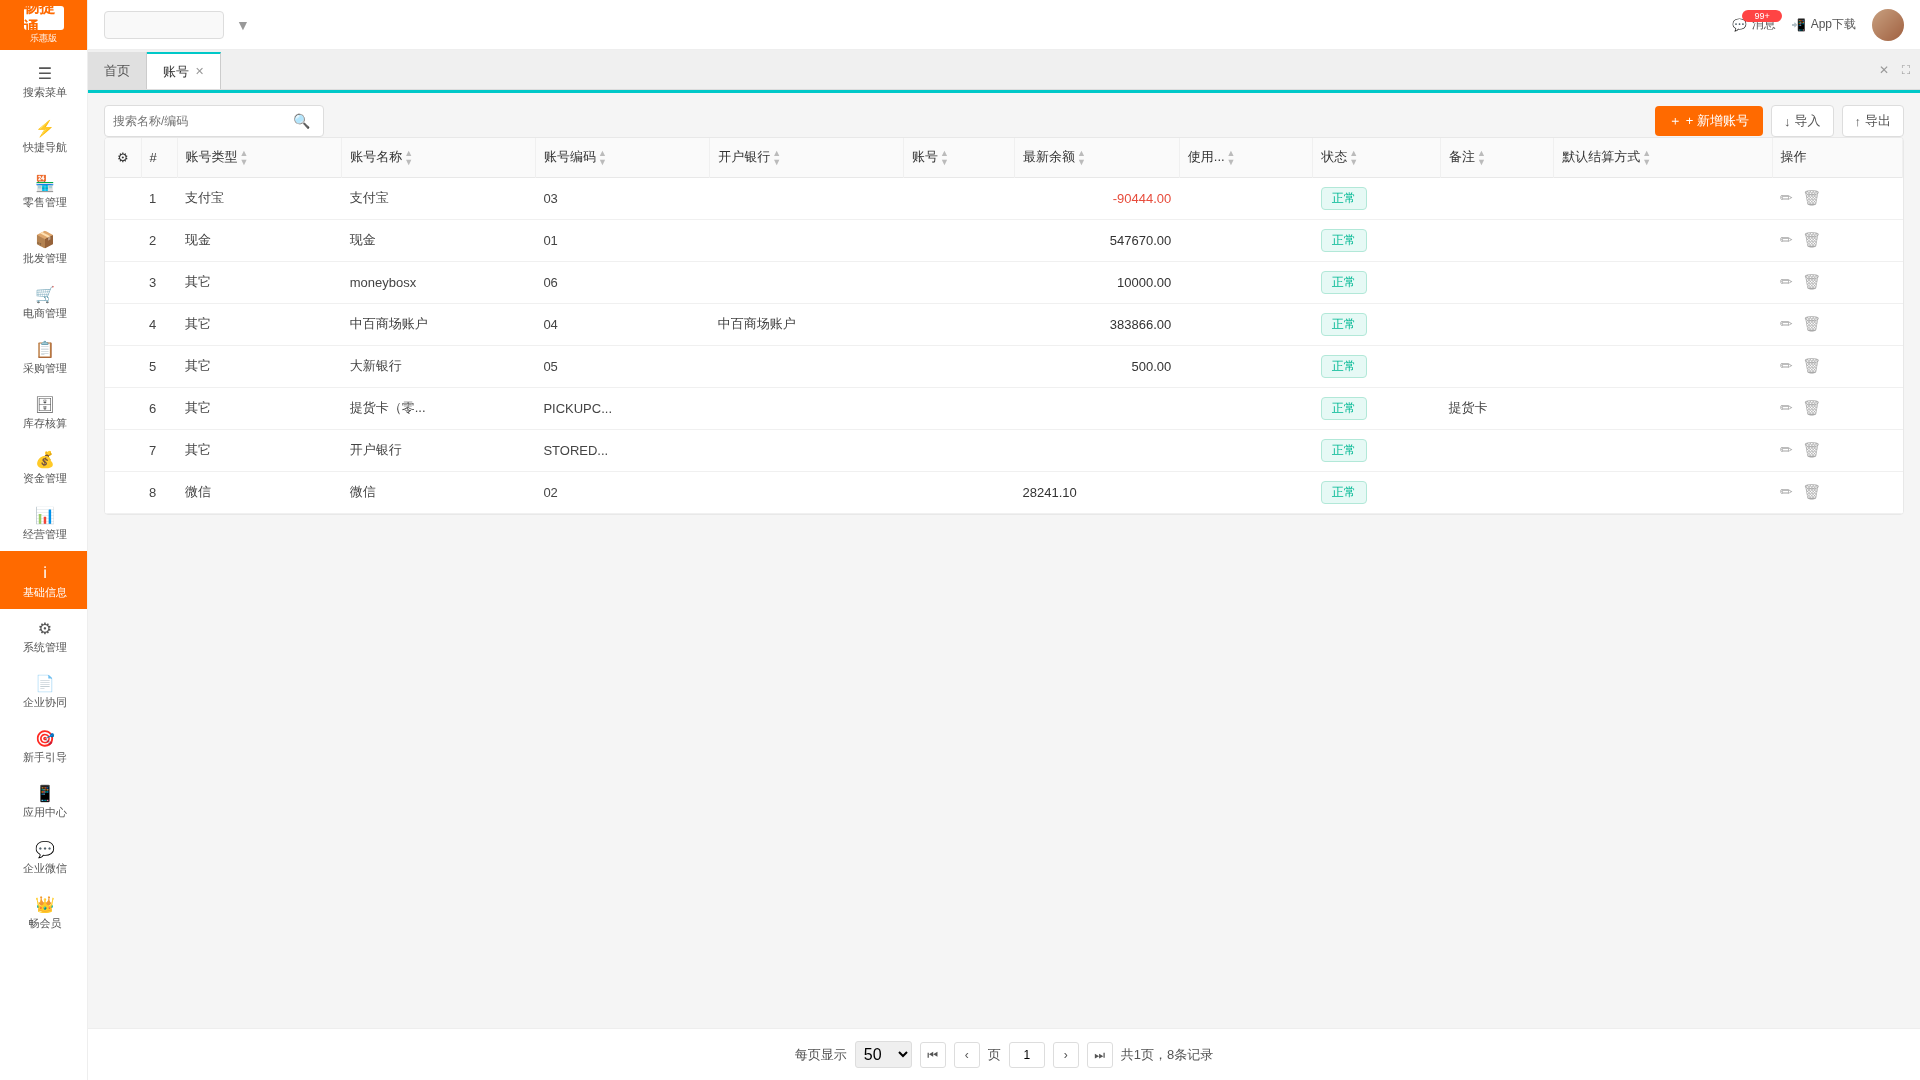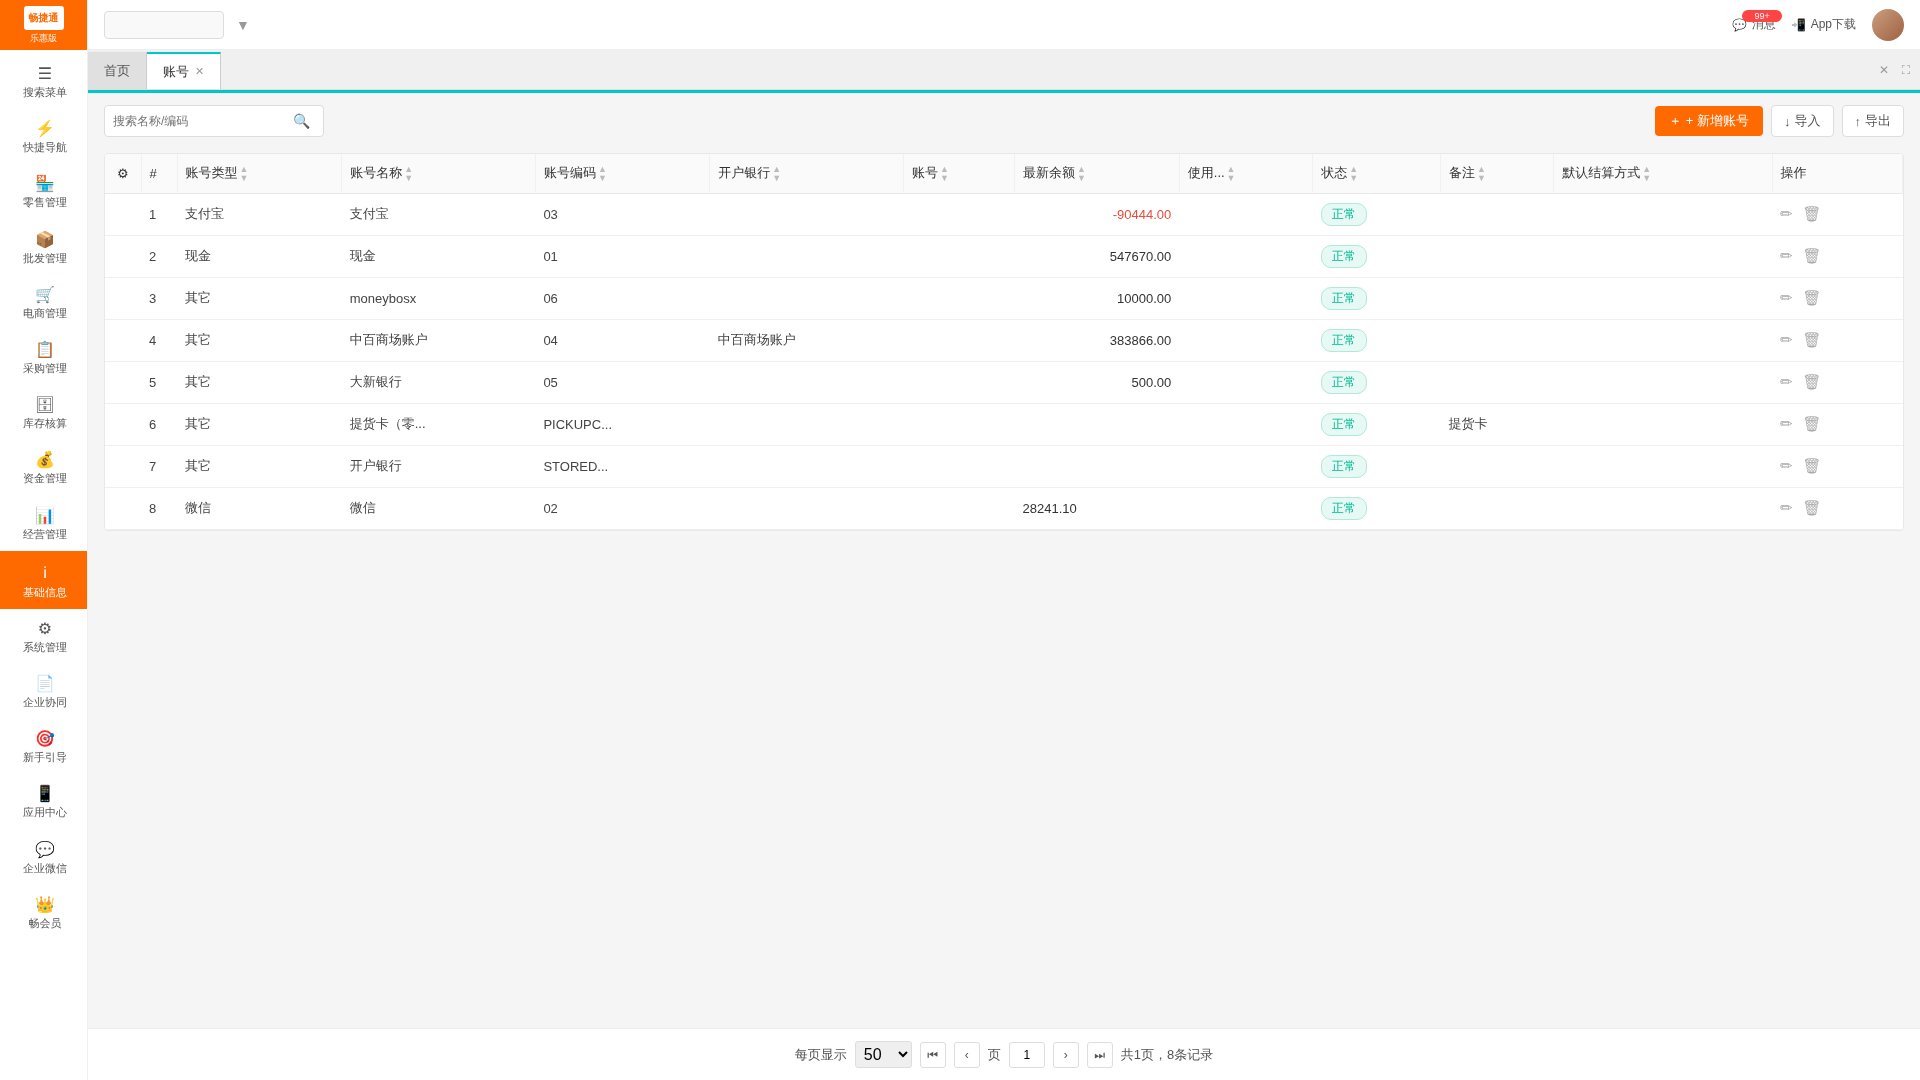--- a/index.html
+++ b/index.html
@@ -28,21 +28,21 @@
     .sidebar-logo .logo-img {
       width: 40px;
       height: 24px;
       background: #fff;
       border-radius: 3px;
       display: flex;
       align-items: center;
       justify-content: center;
       color: #ff6a00;
       font-weight: bold;
-      font-size: 10px;
+      font-size: 16px;
       margin-bottom: 2px;
     }
     .sidebar-logo .logo-sub {
       font-size: 9px;
       color: rgba(255,255,255,0.9);
     }
     .sidebar-nav {
       flex: 1;
       overflow-y: auto;
       padding: 4px 0;
@@ -192,21 +192,21 @@
       overflow-y: auto;
       padding: 12px 16px;
       background: #f5f5f5;
     }
 
     
     .toolbar {
       display: flex;
       align-items: center;
       justify-content: space-between;
-      margin-bottom: 16px;
+      margin-bottom: 0;
     }
     .search-box {
       display: flex;
       align-items: center;
       border: 1px solid #ddd;
       border-radius: 4px;
       background: #fff;
       padding: 0 8px;
       height: 32px;
       width: 220px;
@@ -295,21 +295,21 @@
     tbody td {
       padding: 9px 8px;
       color: #444;
       white-space: nowrap;
     }
     .status-badge {
       display: inline-block;
       padding: 2px 10px;
       background: #e6f9f5;
       color: #00b894;
-      border-radius: 10px;
+      border-radius: 4px;
       font-size: 12px;
       border: 1px solid #b2e8d8;
     }
     .action-btn {
       cursor: pointer;
       color: #aaa;
       font-size: 15px;
       margin-right: 6px;
     }
 

